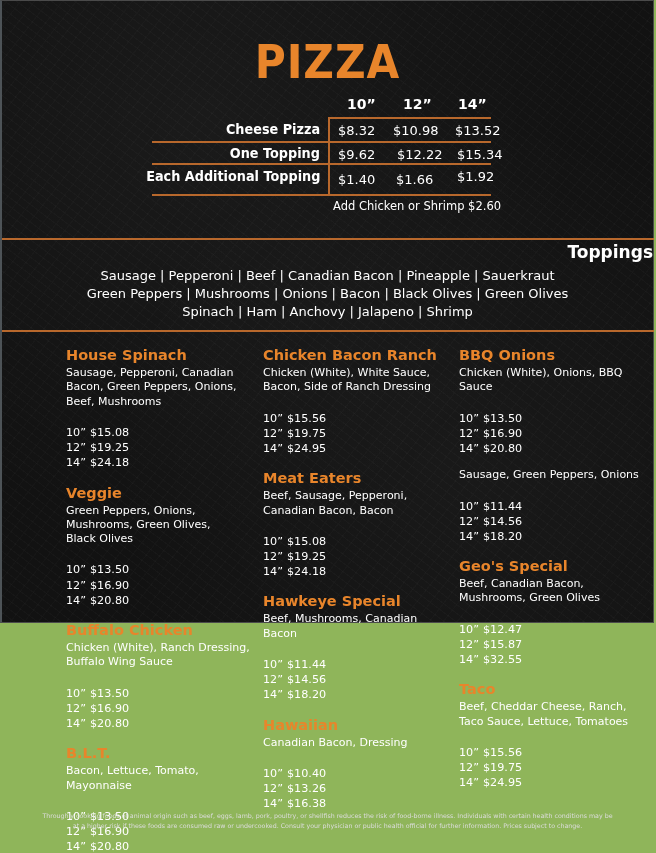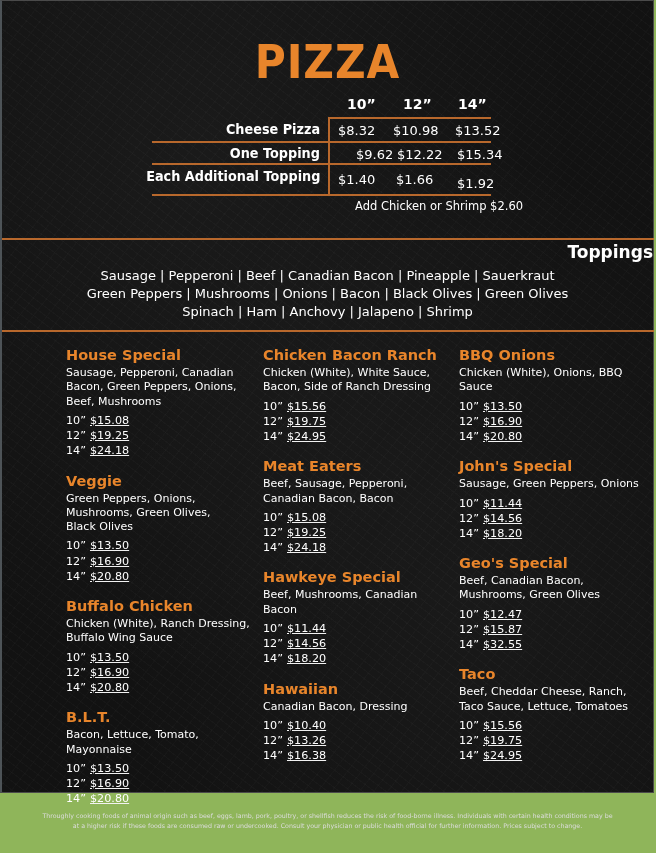--- a/index.html
+++ b/index.html
@@ -3,21 +3,21 @@
 <meta charset="utf-8">
 <style>
   html, body { margin: 0; padding: 0; }
   body {
     width: 656px; height: 853px; overflow: hidden;
     background: #8fb55a;
     font-family: "DejaVu Sans", sans-serif;
   }
   .page {
     position: absolute; left: 0; top: 0;
-    width: 654px; height: 793px;
+    width: 654px; height: 623px;
     border: 1px solid #4a4a4a;
     border-left: 2px solid #4d5357;
     box-sizing: border-box;
     background-color: #121212;
     background-image:
       radial-gradient(ellipse at 30% 20%, rgba(255,255,255,0.035), transparent 60%),
       radial-gradient(ellipse at 70% 75%, rgba(255,255,255,0.03), transparent 55%),
       repeating-linear-gradient(37deg, rgba(255,255,255,0.018) 0 1px, transparent 1px 7px),
       repeating-linear-gradient(-52deg, rgba(255,255,255,0.014) 0 1px, transparent 1px 11px);
     color: #f2f2f2;
@@ -35,40 +35,40 @@
     position: absolute; top: 95px; font-weight: bold; font-size: 14px; color: #fff;
   }
   .ptable-row-label {
     position: absolute; right: 333px; font-weight: bold; font-size: 13.5px; color: #fff;
     white-space: nowrap; transform: scaleX(0.95); transform-origin: right center;
   }
   .ptable-cell { position: absolute; font-size: 13px; color: #fff; white-space: nowrap; }
   .hline { position: absolute; height: 2px; background: #b8682c; }
   .vline { position: absolute; width: 2px; background: #b8682c; }
   .add-note {
-    position: absolute; left: 331px; top: 198px; font-size: 11.5px; color: #fff; white-space: nowrap; margin-left: 22px;
+    position: absolute; left: 331px; top: 198px; font-size: 11.5px; color: #fff; white-space: nowrap;
   }
   .toppings-title {
     position: absolute; left: 0; right: 0; top: 241px; text-align: right;
     font-weight: bold; font-size: 17px; color: #fff;
   }
   .toppings-line {
     position: absolute; left: 0; right: 0; text-align: center;
     font-size: 13px; color: #fff; white-space: nowrap;
   }
   .col { position: absolute; top: 344px; width: 190px; }
   .item { margin-bottom: 12px; }
   .item-name {
     font-weight: bold; font-size: 14.5px; color: #e8852b; line-height: 20px;
     white-space: nowrap;
   }
   .item-desc {
     font-size: 11px; color: #fff; line-height: 14.3px; margin-top: 1px;
   }
-  .item-prices { margin-top: 4px; text-decoration: underline; }
+  .item-prices { margin-top: 16px; }
   .price-line { font-size: 11.2px; color: #fff; line-height: 15.2px; white-space: nowrap; }
   .price-line .sz { display: inline-block; width: 24px; }
   .disclaimer {
     position: absolute; left: 40px; right: 40px; top: 810px; text-align: center;
     font-size: 6.3px; line-height: 9.5px; color: #ddd;
   }
 </style>
 </head>
 <body>
 
@@ -87,43 +87,43 @@
   <div class="vline" style="left:326px; top:116px; height:79px"></div>
 
   <div>
     <div class="ptable-row-label" style="top:120px">Cheese Pizza</div>
     <div class="ptable-cell" style="left:336px; top:122px">$8.32</div>
     <div class="ptable-cell" style="left:391px; top:122px">$10.98</div>
     <div class="ptable-cell" style="left:453px; top:122px">$13.52</div>
   </div>
   <div>
     <div class="ptable-row-label" style="top:144px">One Topping</div>
-    <div class="ptable-cell" style="left:354px; top:146px">$9.62</div>
+    <div class="ptable-cell" style="left:336px; top:146px">$9.62</div>
     <div class="ptable-cell" style="left:395px; top:146px">$12.22</div>
     <div class="ptable-cell" style="left:455px; top:146px">$15.34</div>
   </div>
   <div>
     <div class="ptable-row-label" style="top:167px">Each Additional Topping</div>
     <div class="ptable-cell" style="left:336px; top:171px">$1.40</div>
     <div class="ptable-cell" style="left:394px; top:171px">$1.66</div>
-    <div class="ptable-cell" style="left:455px; top:175px">$1.92</div>
+    <div class="ptable-cell" style="left:455px; top:168px">$1.92</div>
   </div>
 
   <div class="add-note">Add Chicken or Shrimp $2.60</div>
 
   <div class="hline" style="left:0; width:652px; top:237px"></div>
   <div class="toppings-title">Toppings</div>
   <div class="toppings-line" style="top:267px">Sausage | Pepperoni | Beef | Canadian Bacon | Pineapple | Sauerkraut</div>
   <div class="toppings-line" style="top:285px">Green Peppers | Mushrooms | Onions | Bacon | Black Olives | Green Olives</div>
   <div class="toppings-line" style="top:303px">Spinach | Ham | Anchovy | Jalapeno | Shrimp</div>
   <div class="hline" style="left:0; width:652px; top:329px"></div>
 
   <div class="col" style="left:64px">
     <div class="item">
-      <div class="item-name">House Special</div>
+      <div class="item-name">House Spinach</div>
       <div class="item-desc">Sausage, Pepperoni, Canadian Bacon, Green Peppers, Onions, Beef, Mushrooms</div>
       <div class="item-prices">
         <div class="price-line"><span class="sz">10”</span><span>$15.08</span></div>
         <div class="price-line"><span class="sz">12”</span><span>$19.25</span></div>
         <div class="price-line"><span class="sz">14”</span><span>$24.18</span></div>
       </div>
     </div>
     <div class="item">
       <div class="item-name">Veggie</div>
       <div class="item-desc" style="width:150px">Green Peppers, Onions, Mushrooms, Green Olives, Black Olives</div>
@@ -196,21 +196,20 @@
     <div class="item">
       <div class="item-name">BBQ Onions</div>
       <div class="item-desc" style="width:165px">Chicken (White), Onions, BBQ Sauce</div>
       <div class="item-prices">
         <div class="price-line"><span class="sz">10”</span><span>$13.50</span></div>
         <div class="price-line"><span class="sz">12”</span><span>$16.90</span></div>
         <div class="price-line"><span class="sz">14”</span><span>$20.80</span></div>
       </div>
     </div>
     <div class="item">
-      <div class="item-name">John's Special</div>
       <div class="item-desc">Sausage, Green Peppers, Onions</div>
       <div class="item-prices">
         <div class="price-line"><span class="sz">10”</span><span>$11.44</span></div>
         <div class="price-line"><span class="sz">12”</span><span>$14.56</span></div>
         <div class="price-line"><span class="sz">14”</span><span>$18.20</span></div>
       </div>
     </div>
     <div class="item">
       <div class="item-name">Geo's Special</div>
       <div class="item-desc">Beef, Canadian Bacon, Mushrooms, Green Olives</div>

